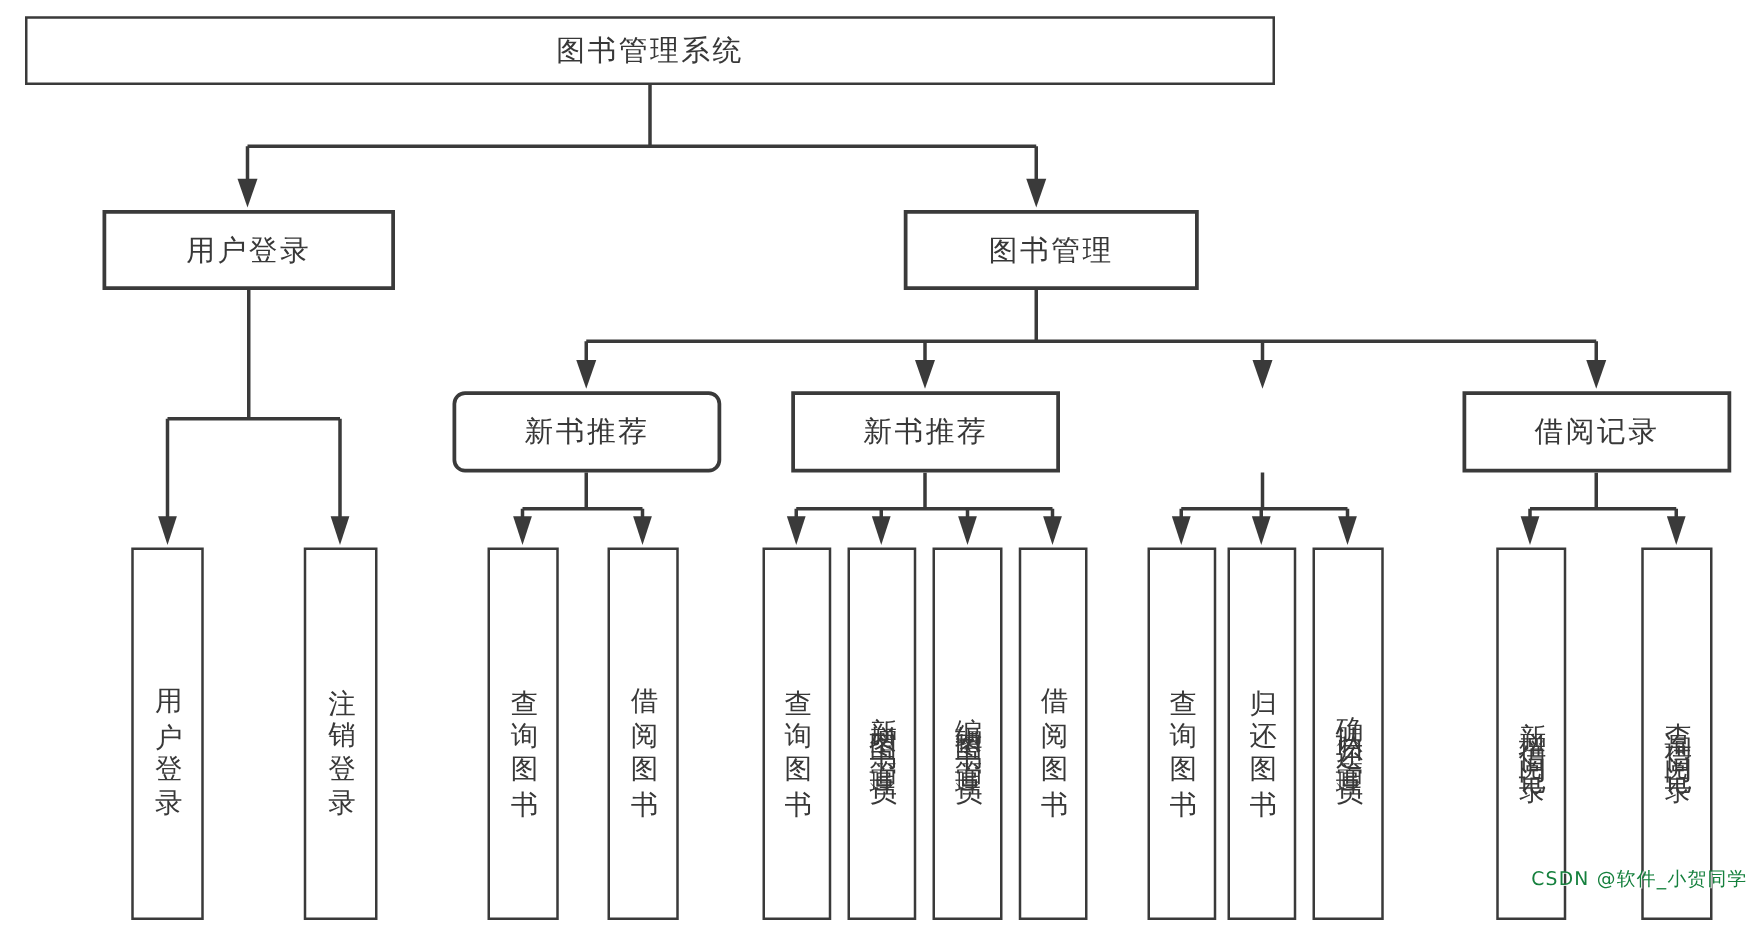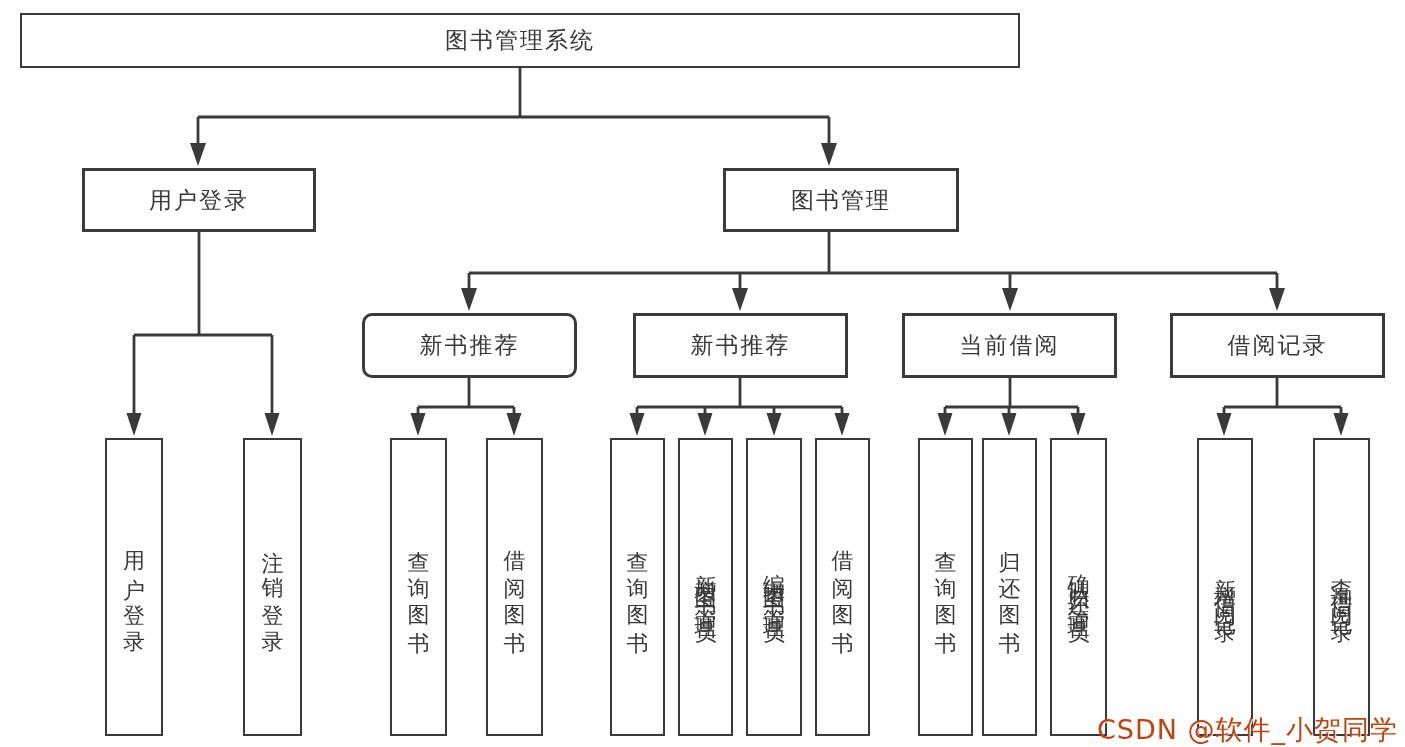--- a/index.html
+++ b/index.html
@@ -12,22 +12,22 @@
        font-size:23px;letter-spacing:2px;color:#383838;box-sizing:border-box;
        white-space:nowrap;}
   .box.root{border-width:2.5px;}
   .vbox{position:absolute;background:#ffffff;border:2.5px solid #3a3a3a;
         display:flex;align-items:center;justify-content:center;box-sizing:border-box;}
   .vlabel{writing-mode:vertical-lr;text-orientation:mixed;font-size:22px;
           color:#383838;line-height:1;}
   .vt4{letter-spacing:27px;}
   .vt6{letter-spacing:9px;}
   .vt9{letter-spacing:7px;}
-  .watermark{position:absolute;top:712px;right:7px;font-size:27px;
-             color:#c2410c;letter-spacing:1px;white-space:nowrap;
+  .watermark{position:absolute;top:694px;right:7px;font-size:15px;
+             color:#15803d;letter-spacing:1px;white-space:nowrap;
              text-shadow:1px 1px 0 rgba(255,255,255,0.85);}
 </style>
 </head>
 <body>
 
 <div class="stage">
 
   <svg class="connectors" width="1405" height="747" viewBox="0 0 1405 747" fill="#3a3a3a" stroke="#3a3a3a" stroke-width="2.8">
 
     <line x1="520" y1="68" x2="520" y2="117"></line>
@@ -100,23 +100,20 @@
   <div class="box" style="left:711px;top:168px;width:236px;height:64px;margin-left:12px;">
     <span>图书管理</span>
   </div>
 
   <div class="box" style="left:362px;top:313px;width:215px;height:65px;border-radius:10px;">
     <span>新书推荐</span>
   </div>
   <div class="box" style="left:633px;top:313px;width:215px;height:65px;">
     <span>新书推荐</span>
   </div>
-  <div class="box" style="left:902px;top:313px;width:215px;height:65px;">
-    <span>当前借阅</span>
-  </div>
   <div class="box" style="left:1170px;top:313px;width:215px;height:65px;">
     <span>借阅记录</span>
   </div>
 
   <div class="vbox" style="left:105px;top:438px;width:58px;height:298px;">
     <span class="vlabel vt4">用户登录</span>
   </div>
   <div class="vbox" style="left:243px;top:438px;width:59px;height:298px;">
     <span class="vlabel vt4">注销登录</span>
   </div>

